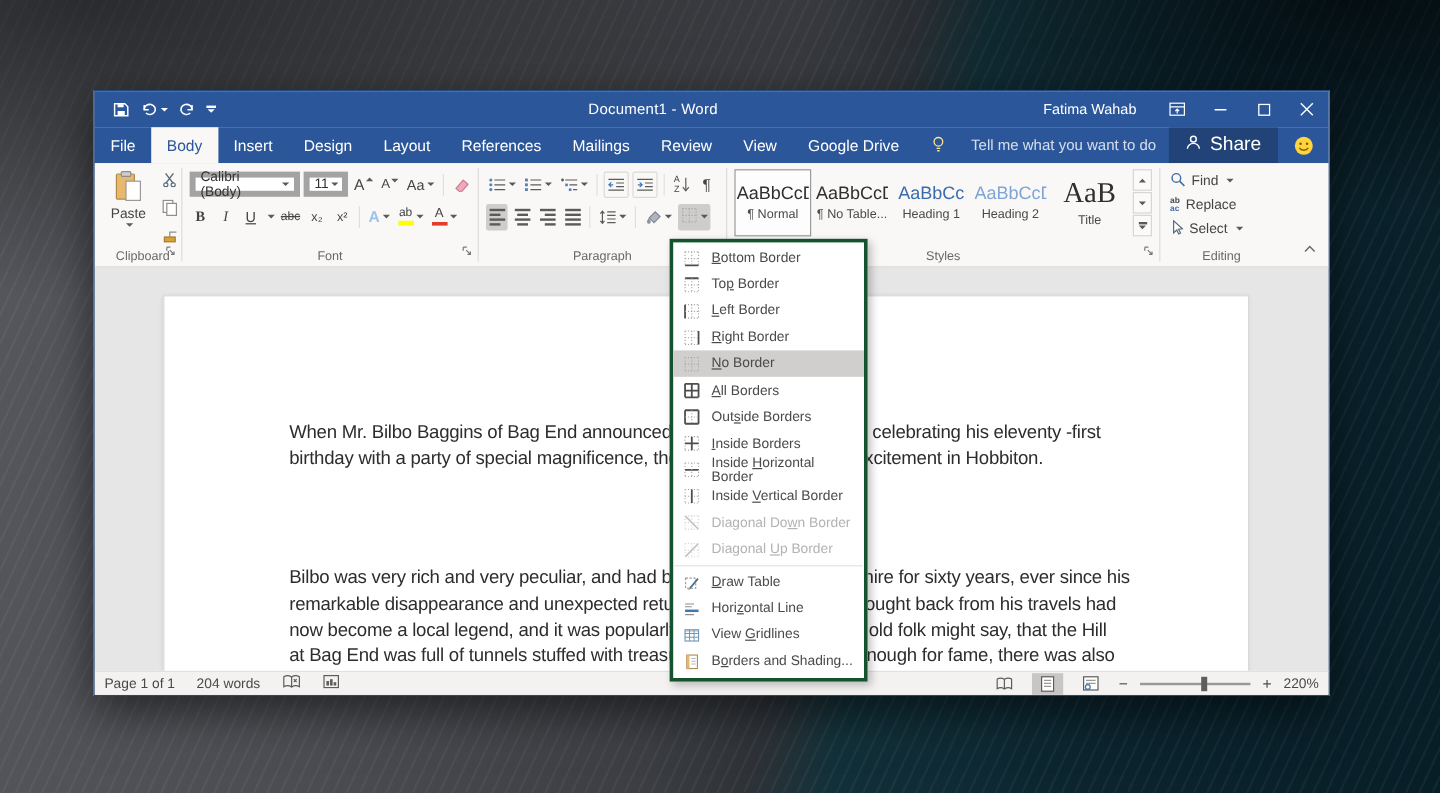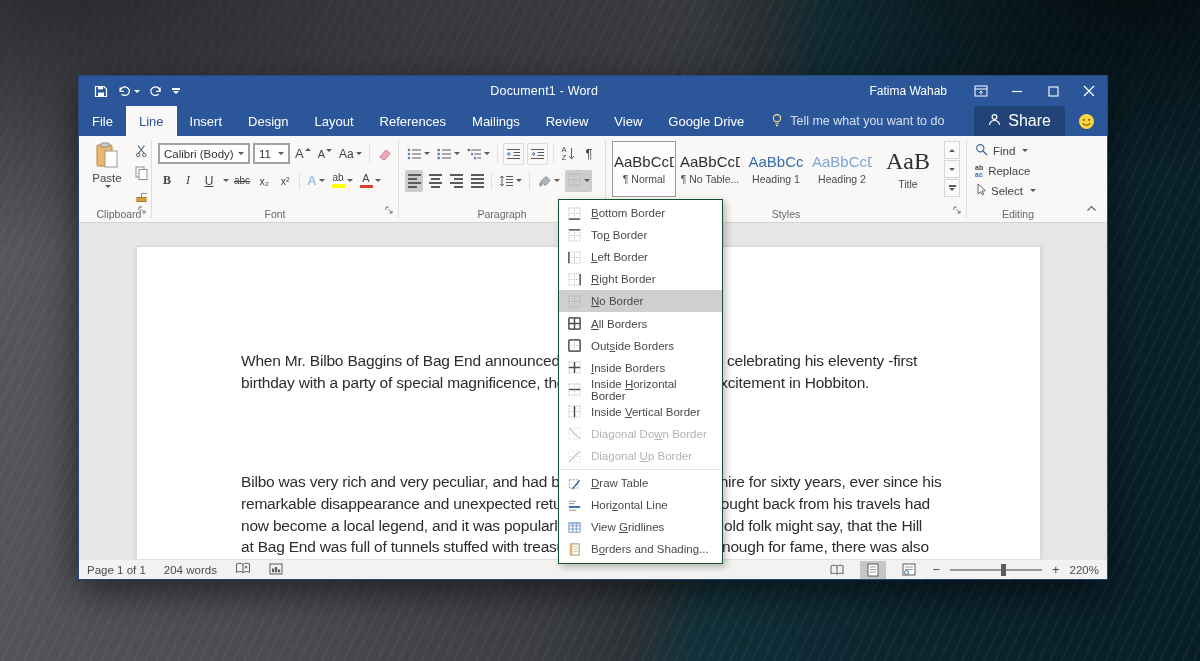--- a/index.html
+++ b/index.html
@@ -19,36 +19,36 @@
   .tb-title{flex:1;text-align:center;font-size:12.5px;letter-spacing:.2px}
   .tb-right{display:flex;align-items:center;height:30px}
   .tb-user{font-size:12px;margin-right:16px}
   .tb-btn{width:36px;height:30px;display:flex;align-items:center;justify-content:center}
   .ddw{width:0;height:0;border-left:3px solid transparent;border-right:3px solid transparent;border-top:3.5px solid #fff}
   
   .tabrow{height:30px;background:#2b579a;display:flex;align-items:stretch;color:#fff}
   #tabs{display:flex}
   .tab{padding:0 13px;font-size:13px;display:flex;align-items:center}
   .tab.active{background:#f9f8f7;color:#2b579a}
-  .tellme{display:flex;align-items:center;gap:7px;color:rgba(255,255,255,.8);margin-left:14px;font-size:12.5px}
+  .tellme{display:flex;align-items:center;gap:21px;color:rgba(255,255,255,.8);margin-left:14px;font-size:12.5px}
   .share-btn{margin-left:auto;background:rgba(0,0,0,.22);display:flex;align-items:center;gap:7px;padding:0 14px;font-size:16px}
   .smiley-btn{width:42px;display:flex;align-items:center;justify-content:center}
   
   .ribbon{height:87px;background:#f9f8f7;border-bottom:1px solid #d5d3d1;position:relative;display:flex;padding-left:8px}
   .grp{position:relative;height:100%;flex:none}
   .gdiv{width:1px;background:#ddd;margin:4px 0;flex:none}
   .grp-label{position:absolute;bottom:2px;left:0;right:0;text-align:center;font-size:10.5px;color:#6a6866}
   .launcher{position:absolute;bottom:3px;right:4px}
   .row{position:absolute;display:flex;align-items:center;gap:3px}
   .row1{top:6px;left:6px;height:23px}
   .row2{top:33px;left:6px;height:23px}
   .btn{display:inline-flex;align-items:center;justify-content:center;min-width:18px;height:22px;padding:0 2px;border-radius:2px;color:#444;font-size:12px}
   .btn.on{background:#cfcdcb}
   .dd{width:0;height:0;border-left:3px solid transparent;border-right:3px solid transparent;border-top:3.5px solid #5a5a5a;margin-left:2px}
-  .combo{display:flex;align-items:center;justify-content:space-between;border:2px solid #a3a3a3;background:#fff;height:21px;padding:0 4px;font-size:11.5px;color:#333}
+  .combo{display:flex;align-items:center;justify-content:space-between;border:5px solid #a3a3a3;background:#fff;height:21px;padding:0 4px;font-size:11.5px;color:#333}
   .vline{width:1px;height:18px;background:#e2e0de;margin:0 2px}
   .lns{display:inline-flex;flex-direction:column;gap:2px}
   .lns i{height:2px;background:#5b5b5b}
   .stack{display:inline-flex;flex-direction:column;align-items:center;line-height:1}
   .stack b{font-size:10px;font-weight:400}
   .stack i{display:block;width:13px;height:3.5px;margin-top:1px}
   .bigA{font-size:13px;color:#444}
   .fx{font-size:13px;font-weight:700;color:#9dc3e8}
   
   .paste{display:flex;flex-direction:column;align-items:center;width:40px;height:70px;margin-top:6px;justify-content:flex-start;gap:1px;font-size:11.5px;color:#444}
@@ -79,21 +79,21 @@
   
   .statusbar{height:20px;background:#f3f2f1;border-top:1px solid #e3e1df;display:flex;align-items:center;font-size:11.5px;color:#4a4a4a;padding:0 8px}
   .st-left{display:flex;align-items:center;gap:18px}
   .st-right{margin-left:auto;display:flex;align-items:center;gap:10px}
   .viewbtn{width:26px;height:18px;display:flex;align-items:center;justify-content:center}
   .viewbtn.on{background:#c8c6c4}
   .ztrack{width:92px;height:2px;background:#9a9896;position:relative}
   .zthumb{position:absolute;left:55%;top:-5px;width:5px;height:12px;background:#5f5d5b}
   .zsign{font-size:13px;color:#4a4a4a}
   
-  .menu{position:absolute;left:479px;top:123px;width:165px;background:#fff;border:1px solid #14532d;
+  .menu{position:absolute;left:479px;top:123px;width:165px;background:#fff;border:3px solid #14532d;
     box-shadow:3px 3px 7px rgba(0,0,0,.25);padding:2px 0;z-index:50}
   .mi{height:22.1px;display:flex;align-items:center;gap:9px;padding:0 8px 0 7px;font-size:11.5px;color:#4a4a4a}
   .mi u{text-decoration:underline}
   .mi.hl{background:#d0cfce}
   .mi.dis{color:#b5b3b1}
   .msep{height:1px;background:#e5e3e1;margin:2px 1px}
   .mic{width:16px;display:flex;align-items:center;justify-content:center;flex:none}
 </style>
 </head>
 <body>
@@ -152,21 +152,21 @@
           <svg width="12" height="12">
               <path d="M1 1l10 10M11 1 1 11" stroke="#fff" stroke-width="1.2"></path>
             </svg>
         </span>
       </div>
     </div>
 
     <div class="tabrow">
       <div id="tabs">
           <div class="tab">File</div>
-          <div class="tab active">Line</div>
+          <div class="tab active">Body</div>
           <div class="tab">Insert</div>
           <div class="tab">Design</div>
           <div class="tab">Layout</div>
           <div class="tab">References</div>
           <div class="tab">Mailings</div>
           <div class="tab">Review</div>
           <div class="tab">View</div>
           <div class="tab">Google Drive</div>
         </div>
       <div class="tellme">

